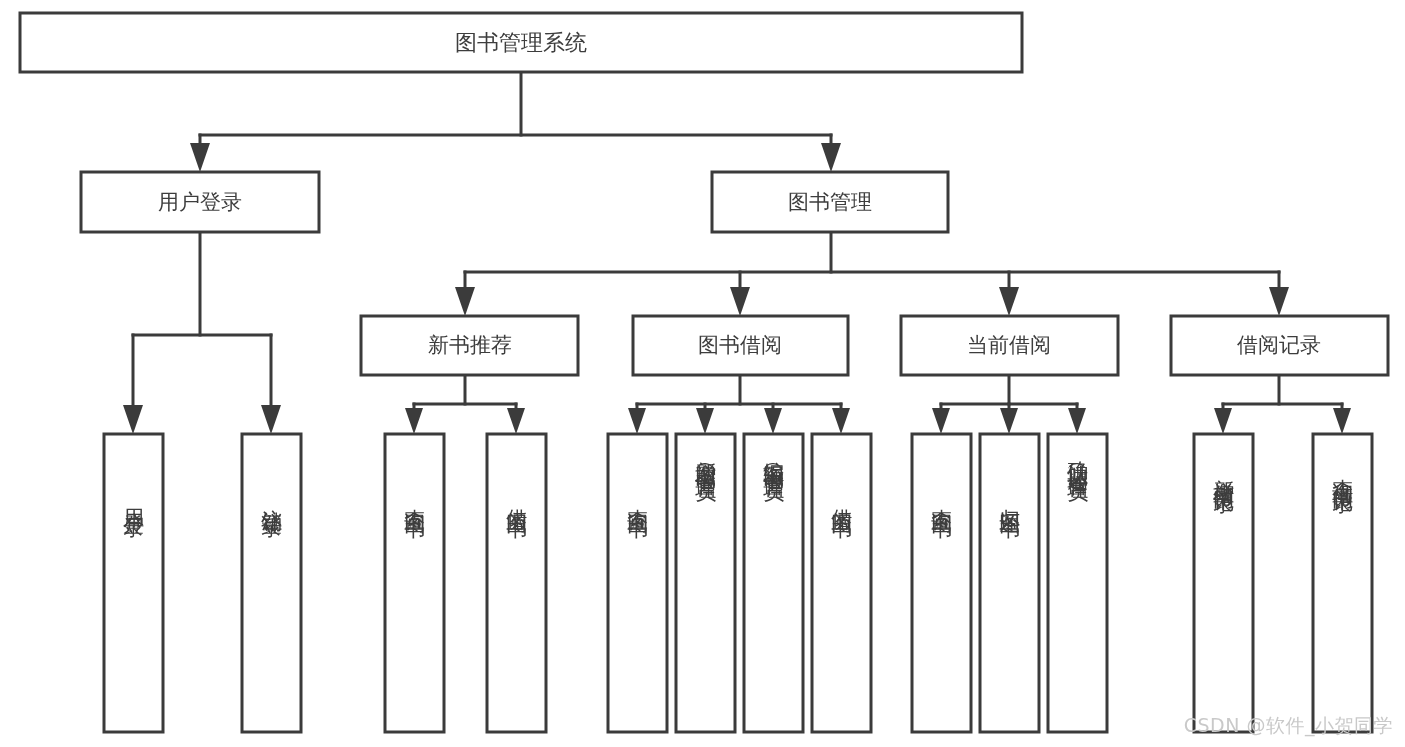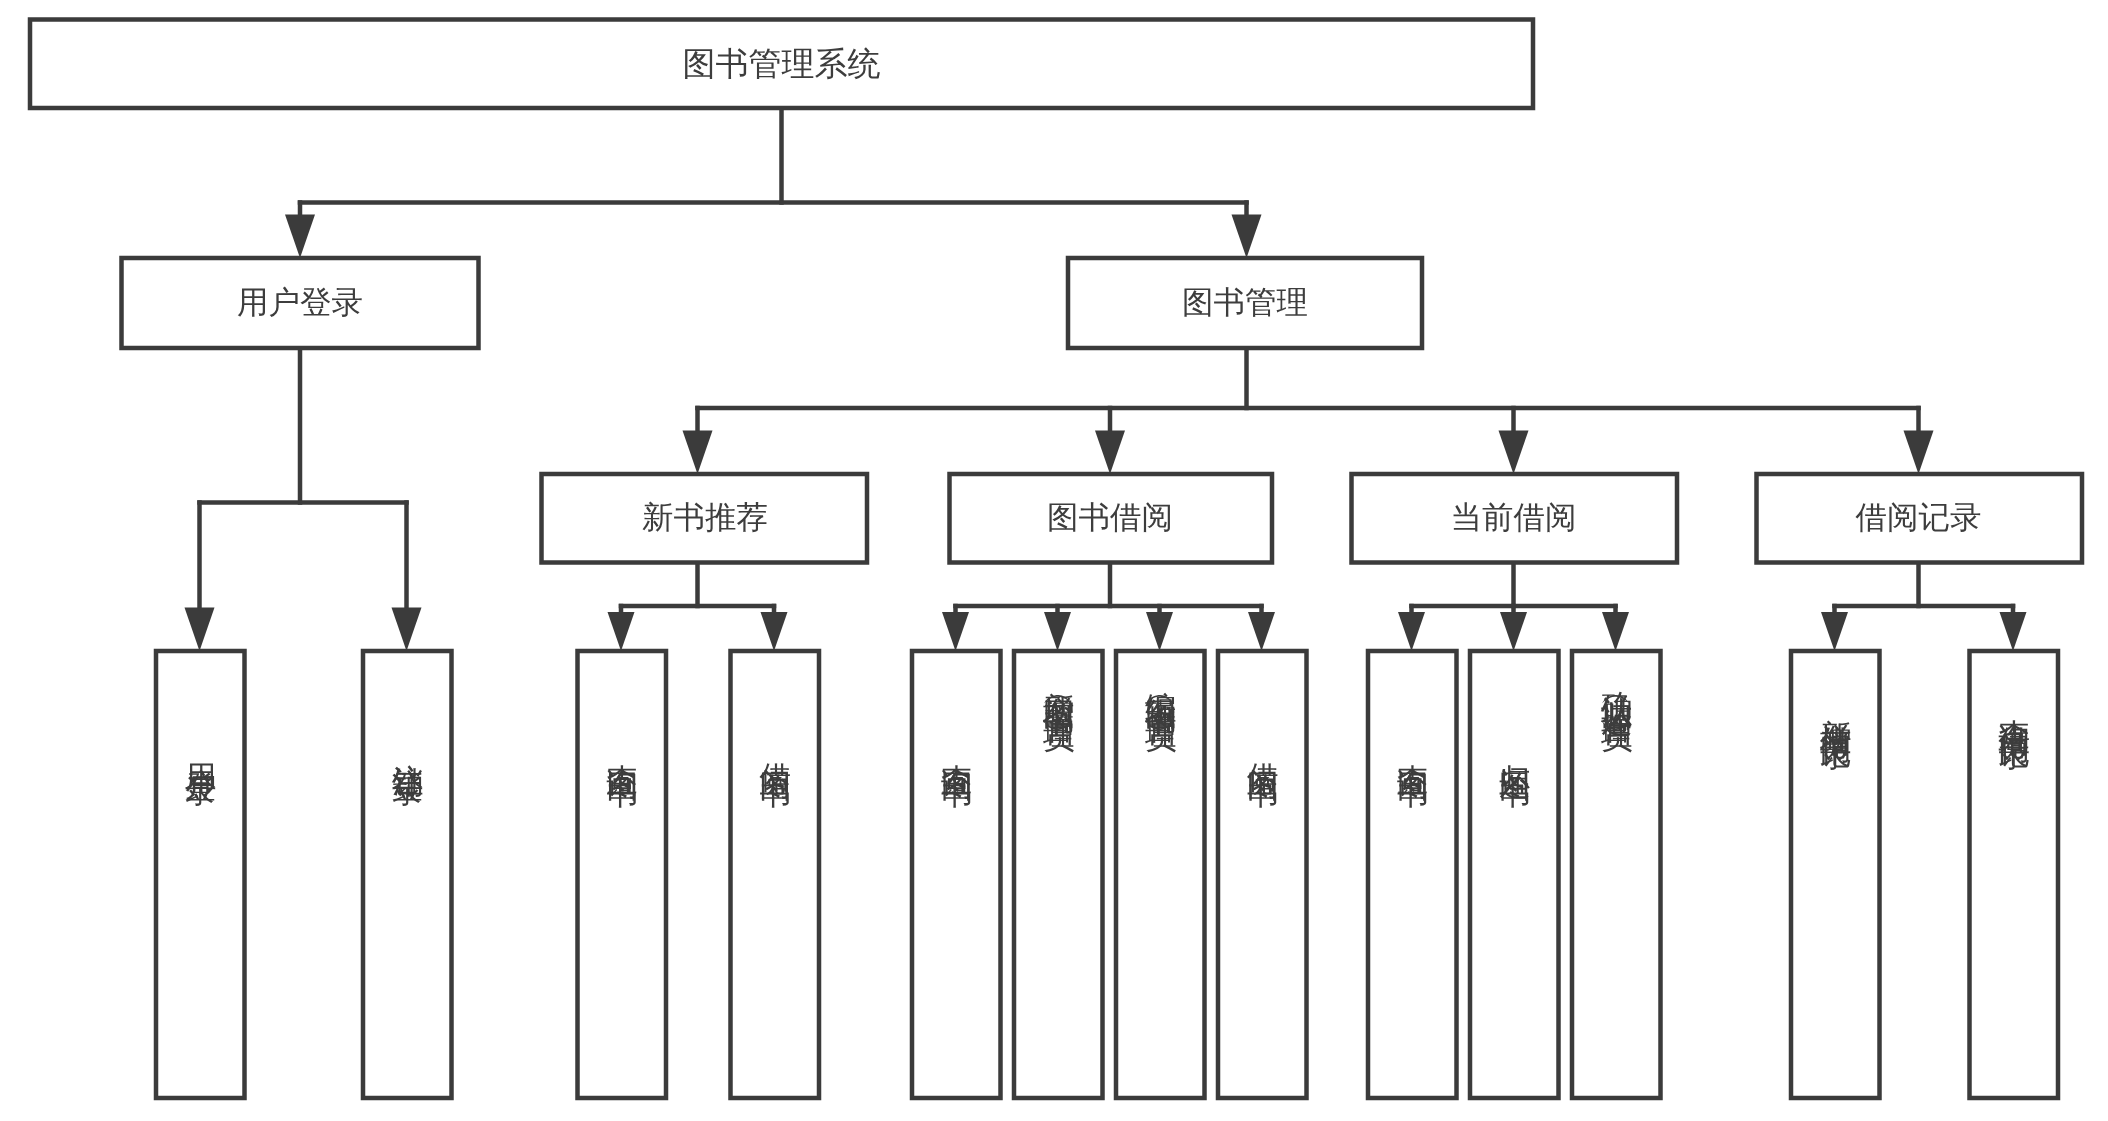--- a/index.html
+++ b/index.html
@@ -263,14 +263,15 @@
   </div>
 
   <div class="leaf-label-wrap" style="left:1194px; top:462px; width:59px; height:270px;">
     <span class="leaf-label">新增借阅记录</span>
   </div>
 
   <div class="leaf-label-wrap" style="left:1313px; top:462px; width:59px; height:270px;">
     <span class="leaf-label">查询借阅记录</span>
   </div>
 
+  <div class="watermark">CSDN @软件_小贺同学</div>
 
 </div>
 
 </body></html>

